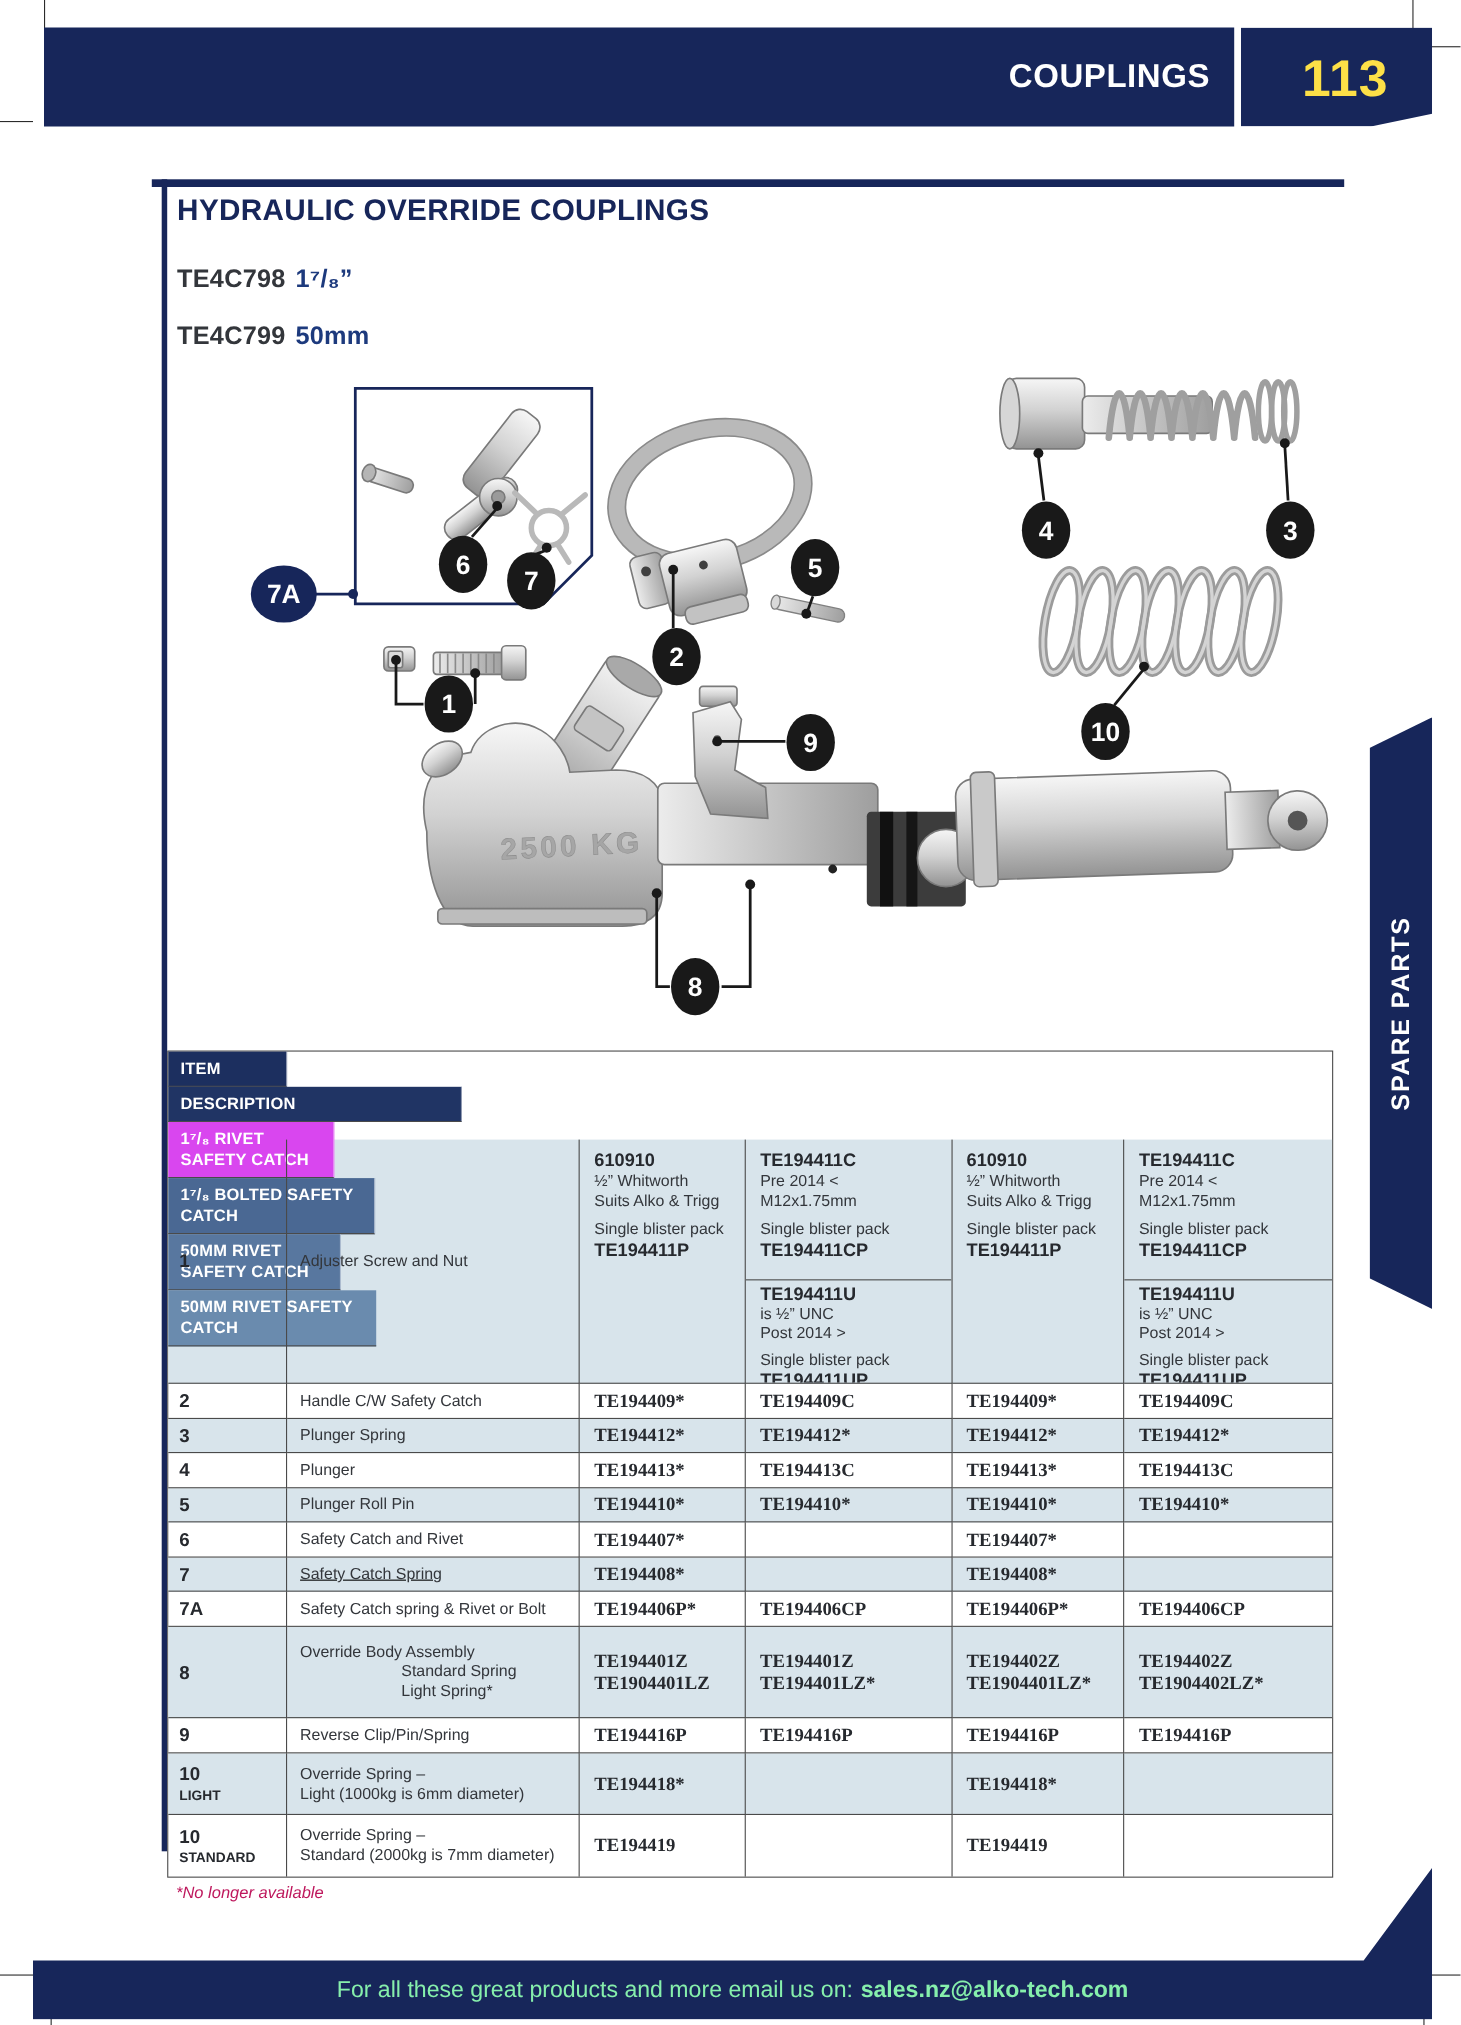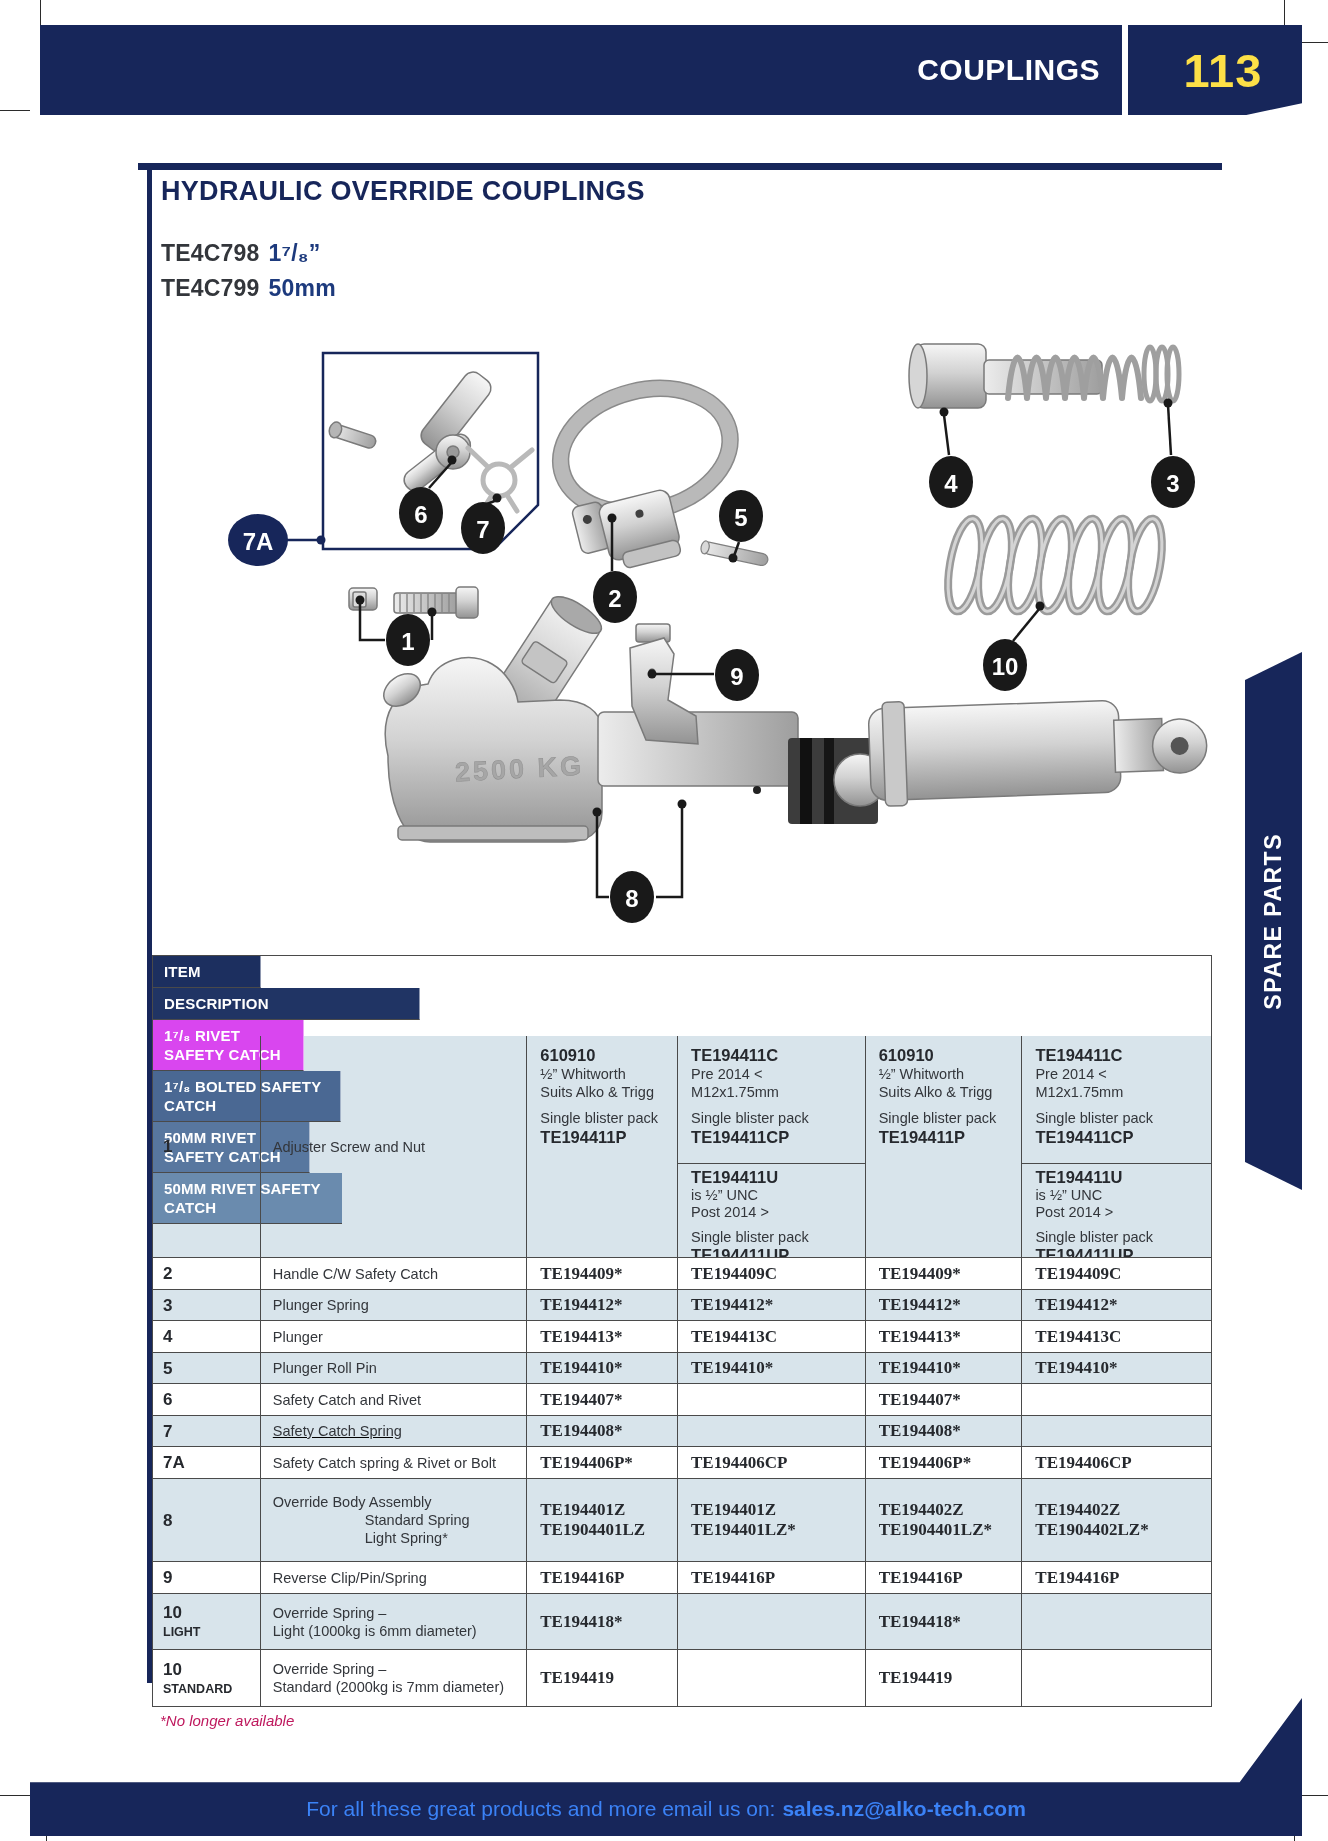--- a/index.html
+++ b/index.html
@@ -64,21 +64,21 @@
   .ln.gap{margin-top:8px;}
   .ln.sm{font-weight:bold;font-size:12.5px;color:#26292E;line-height:16px;margin-top:2px;}
   .ln.it{font-weight:bold;font-size:17px;color:#26292E;line-height:19px;}
   .ln.ind{padding-left:92px;}
   #footnote{position:absolute;left:160px;top:1712px;font-size:15px;color:#be185d;font-style:italic;}
 
   
   #footer{position:absolute;left:30px;top:1698px;width:1272px;height:138px;background:#17265A;
           clip-path:polygon(0 61%,95.1% 61%,100% 0,100% 100%,0 100%);
           display:flex;align-items:flex-end;justify-content:center;}
-  #footer .inner{height:54px;display:flex;align-items:center;color:#3b82f6;font-size:21px;}
+  #footer .inner{height:54px;display:flex;align-items:center;color:#86efac;font-size:21px;}
   #footer .email{font-weight:bold;margin-left:7px;}
 </style>
 </head>
 <body>
 
 <div id="page">
 
   <div class="cropmark" style="left:40px;top:0;width:1px;height:46px;"></div>
   <div class="cropmark" style="left:0;top:110px;width:30px;height:1px;"></div>
   <div class="cropmark" style="left:1284px;top:0;width:1px;height:46px;"></div>
@@ -94,21 +94,21 @@
   <div id="pagenumbox">
     <span class="num">113</span>
   </div>
 
   <div id="title-rule"></div>
   <div id="left-rule"></div>
   <div id="page-title">HYDRAULIC OVERRIDE COUPLINGS</div>
   <div class="model-line" style="top:240px;">
     <span class="code">TE4C798</span><span class="size">1⁷/₈”</span>
   </div>
-  <div class="model-line" style="top:275px;">
+  <div class="model-line" style="top:292px;">
     <span class="code">TE4C799</span><span class="size">50mm</span>
   </div>
 
   <div id="side-tab">
     <span>SPARE PARTS</span>
   </div>
 
   <svg id="diagram" viewBox="138 330 1080 612" xmlns="http://www.w3.org/2000/svg">
     <defs>
       <linearGradient id="met" x1="0" y1="0" x2="0" y2="1">

